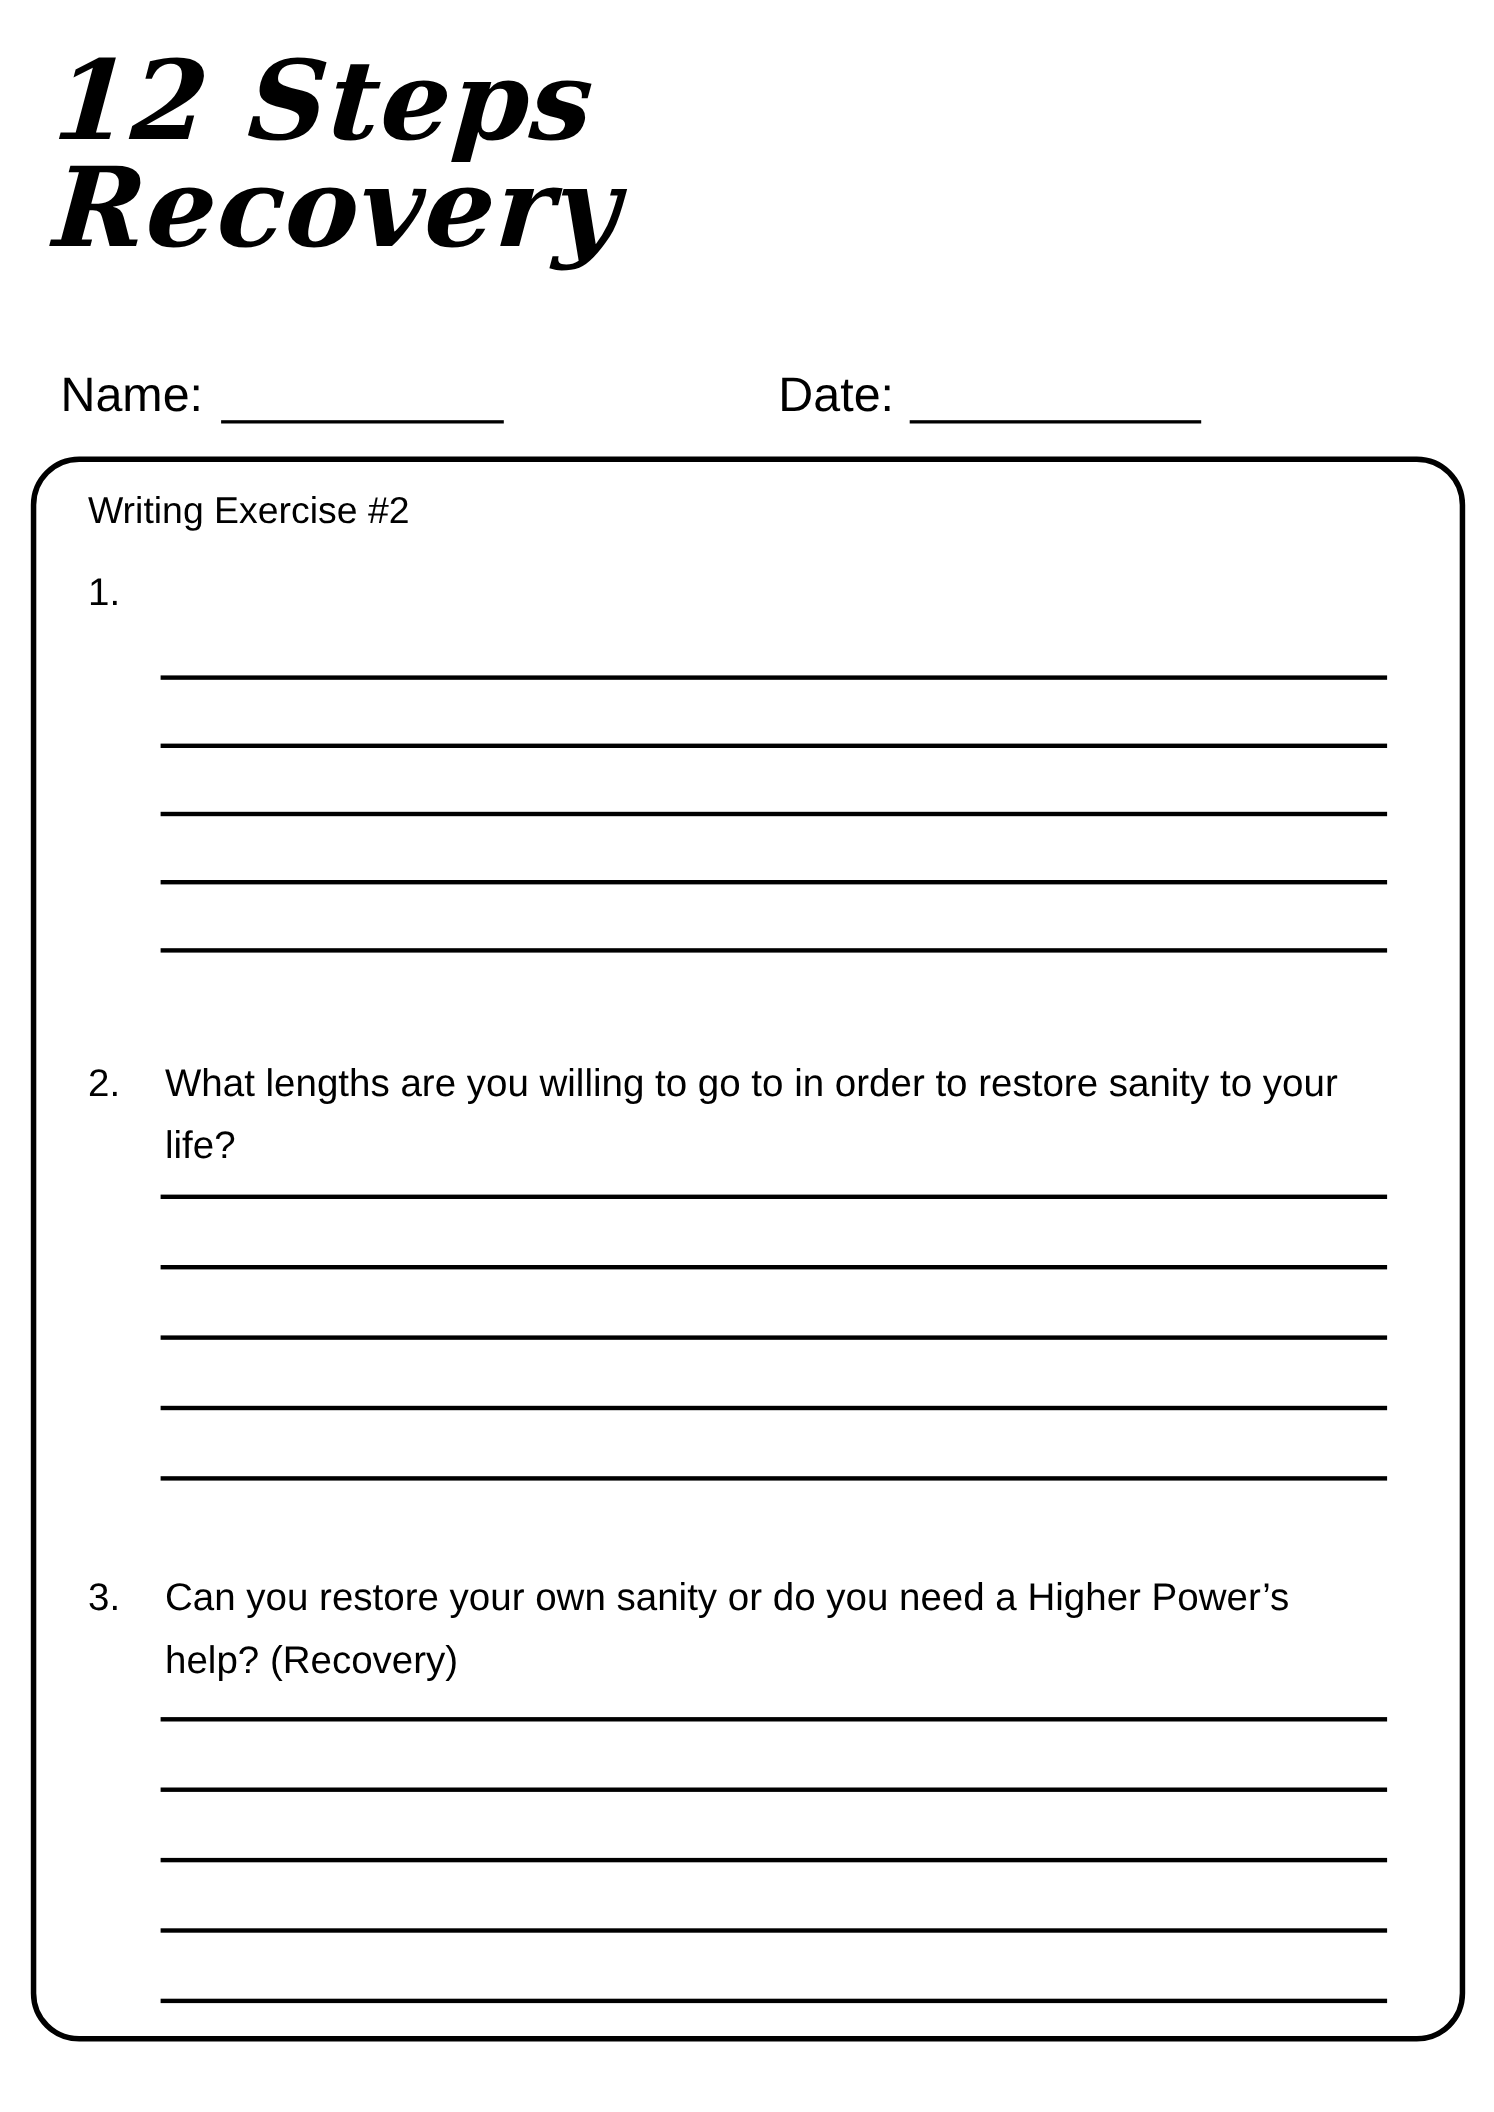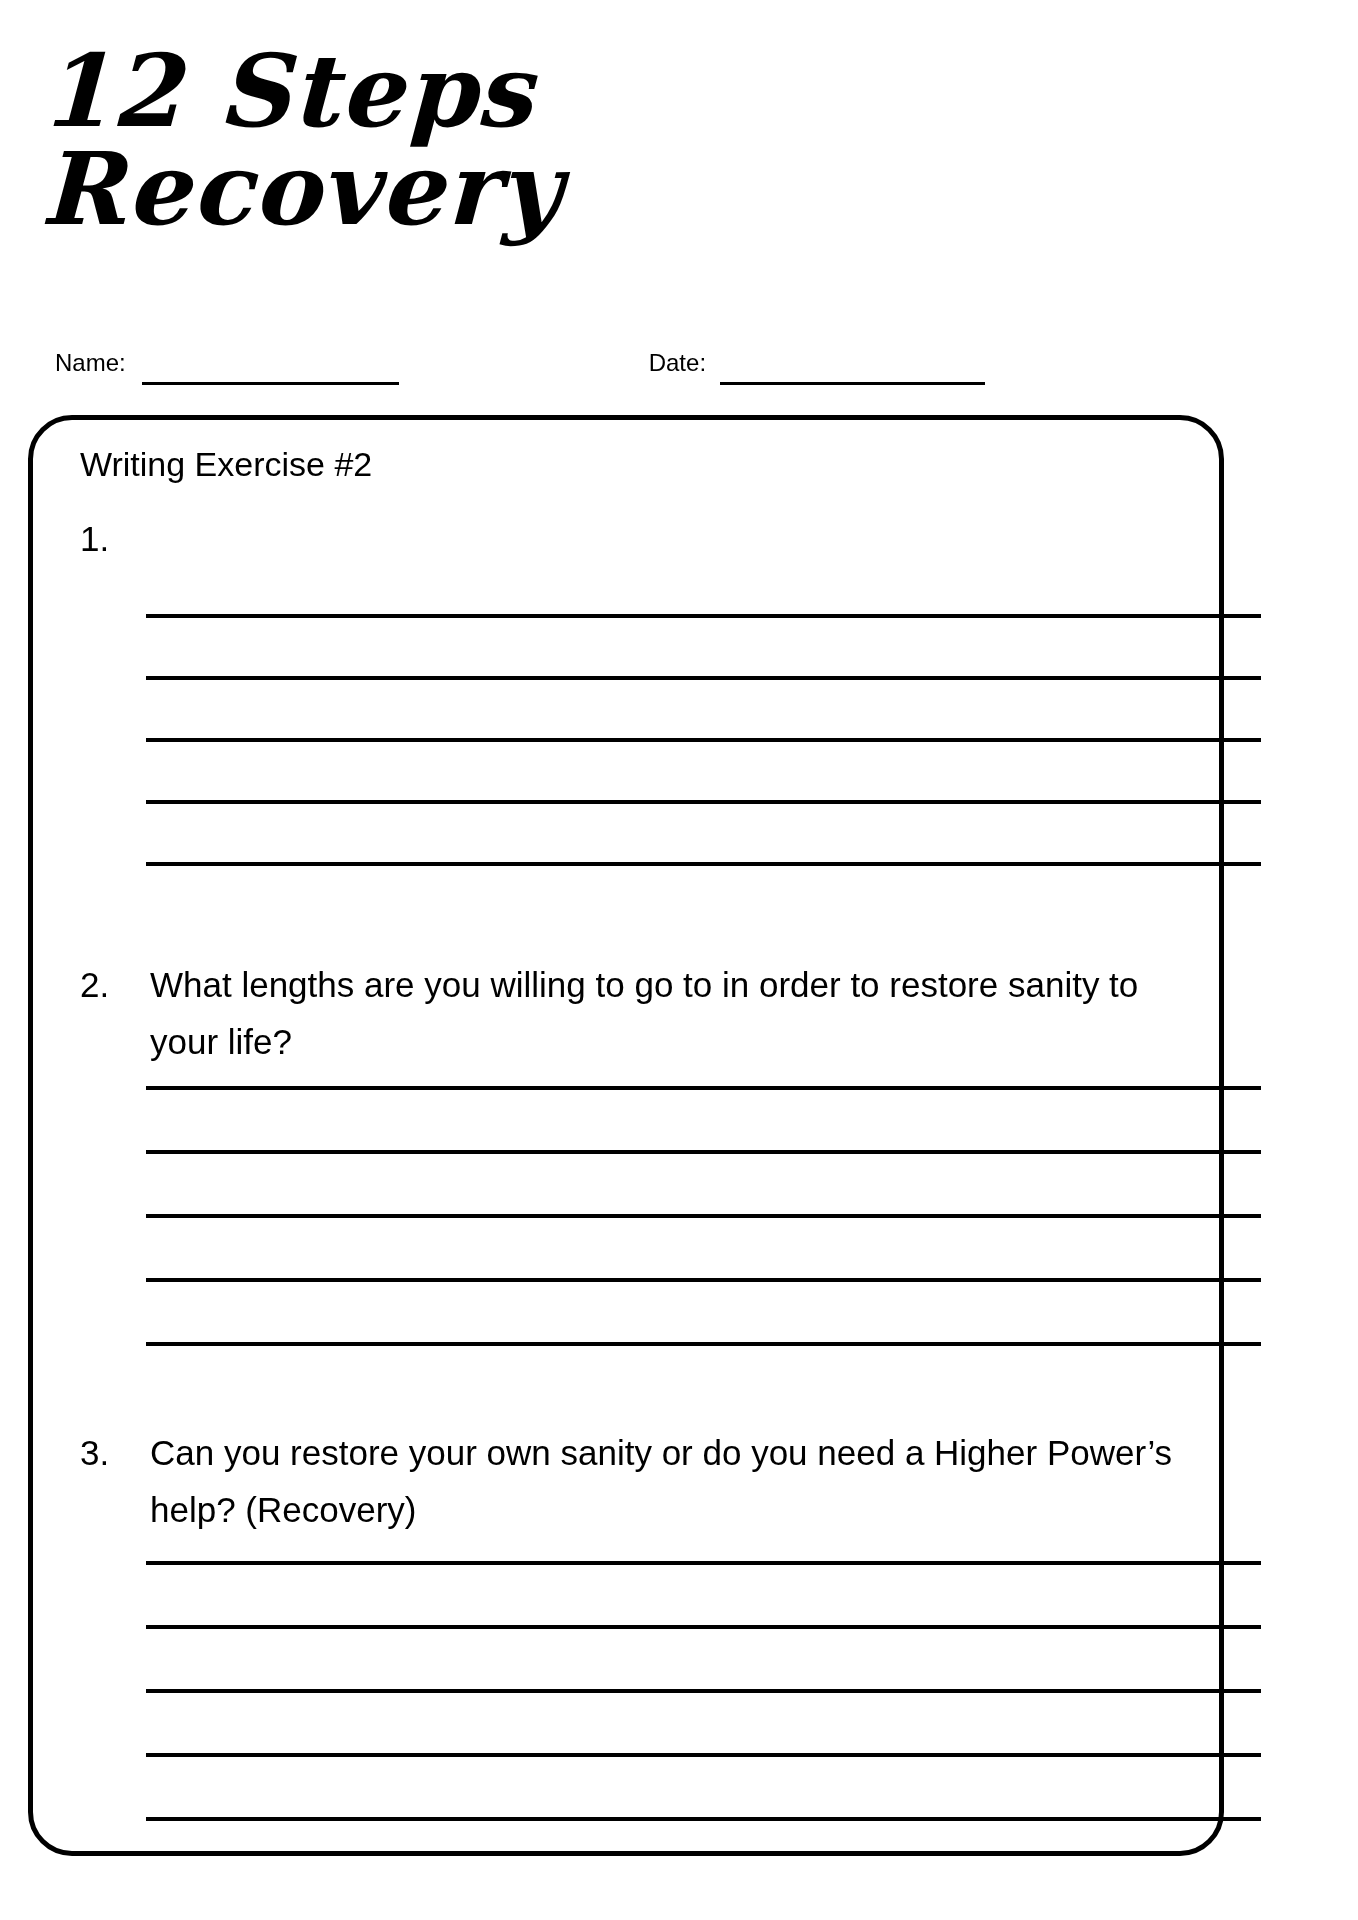--- a/index.html
+++ b/index.html
@@ -14,36 +14,36 @@
   .title{
     margin:0;padding:42px 0 0 46px;
     font-family:"DejaVu Serif", serif;
     font-style:italic;font-weight:700;
     font-size:100px;line-height:98px;
     letter-spacing:1px;
   }
   .title-line{display:block;transform:skewX(-4deg);transform-origin:left bottom;}
   
   .meta-row{
-    display:flex;align-items:center;
+    display:flex;align-items:flex-start;
     margin:102px 0 0 55px;
-    font-size:24px;line-height:40px;
+    font-size:44px;line-height:40px;
   }
   .meta-label{display:inline-block;}
   .blank{
     display:inline-block;height:42px;
     border-bottom:3px solid #000;
   }
   .name-blank{width:257px;margin-left:16px;}
   .date-label{margin-left:250px;}
   .date-blank{width:265px;margin-left:14px;}
   
   .box{
     box-sizing:border-box;
-    width:1196px;height:1441px;
+    width:1304px;height:1441px;
     margin:30px 0 0 28px;
     border:5px solid #000;
     border-radius:44px;
     padding:24px 36px 0 47px;
   }
   .heading{font-size:34px;line-height:40px;}
   
   .question{margin:0;}
   .q-row{display:flex;font-size:35px;line-height:57px;}
   .q-num{flex:none;width:70px;}

